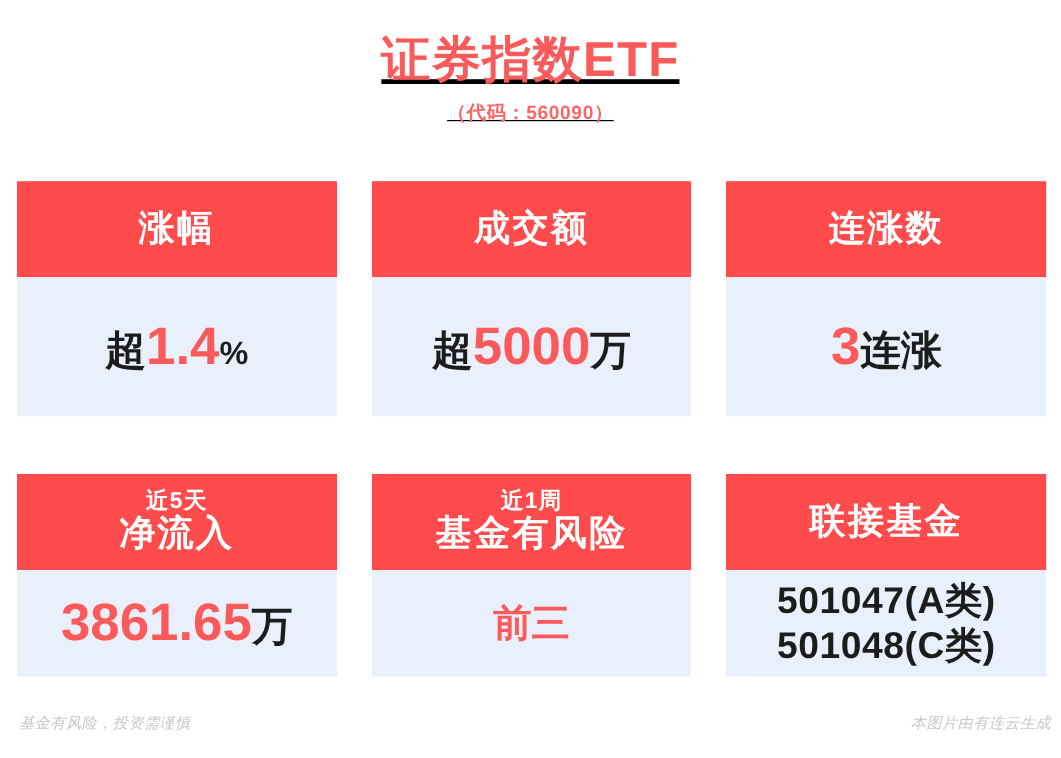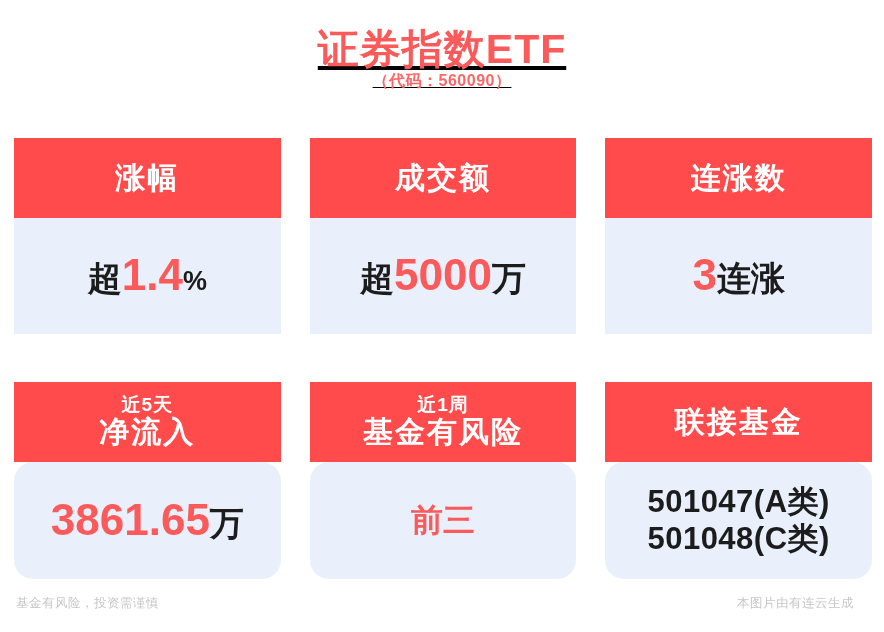--- a/index.html
+++ b/index.html
@@ -27,20 +27,21 @@
     text-decoration: underline;
   }
   .main-title {
     color: #FB5A5A;
     font-size: 41px;
     font-weight: bold;
     letter-spacing: 1px;
     line-height: 1.05;
   }
   .sub-title {
+    margin-top: 13px;
     color: #FB6666;
     font-size: 16px;
     font-weight: bold;
     letter-spacing: 0.5px;
   }
 
   
   .grid {
     margin: 26px 12px 0 14px;
     display: grid;
@@ -80,22 +81,21 @@
   }
   .card-body {
     background: #EAF0FB;
     height: 116px;
     display: flex;
     align-items: center;
     justify-content: center;
     text-align: center;
   }
   .card-body.tall {
-    height: 117px;
-    border-radius: 19px;
+    height: 89px;
   }
   .val-line {
     white-space: nowrap;
   }
   .val-dark {
     color: #1C1C1C;
     font-size: 34px;
     font-weight: bold;
     vertical-align: baseline;
   }
@@ -123,25 +123,26 @@
     font-weight: bold;
   }
 
   
   .footer {
     position: absolute;
     left: 0;
     right: 0;
     bottom: 20px;
     height: 18px;
-    padding: 0 30px 0 16px;
+    padding: 0 8px 0 16px;
     display: flex;
     align-items: center;
     justify-content: space-between;
     box-sizing: border-box;
+    font-style: italic;
   }
   .footer span {
     color: #C6C6C6;
     font-size: 12.5px;
     letter-spacing: 0.5px;
   }
 </style>
 </head>
 <body>
 

